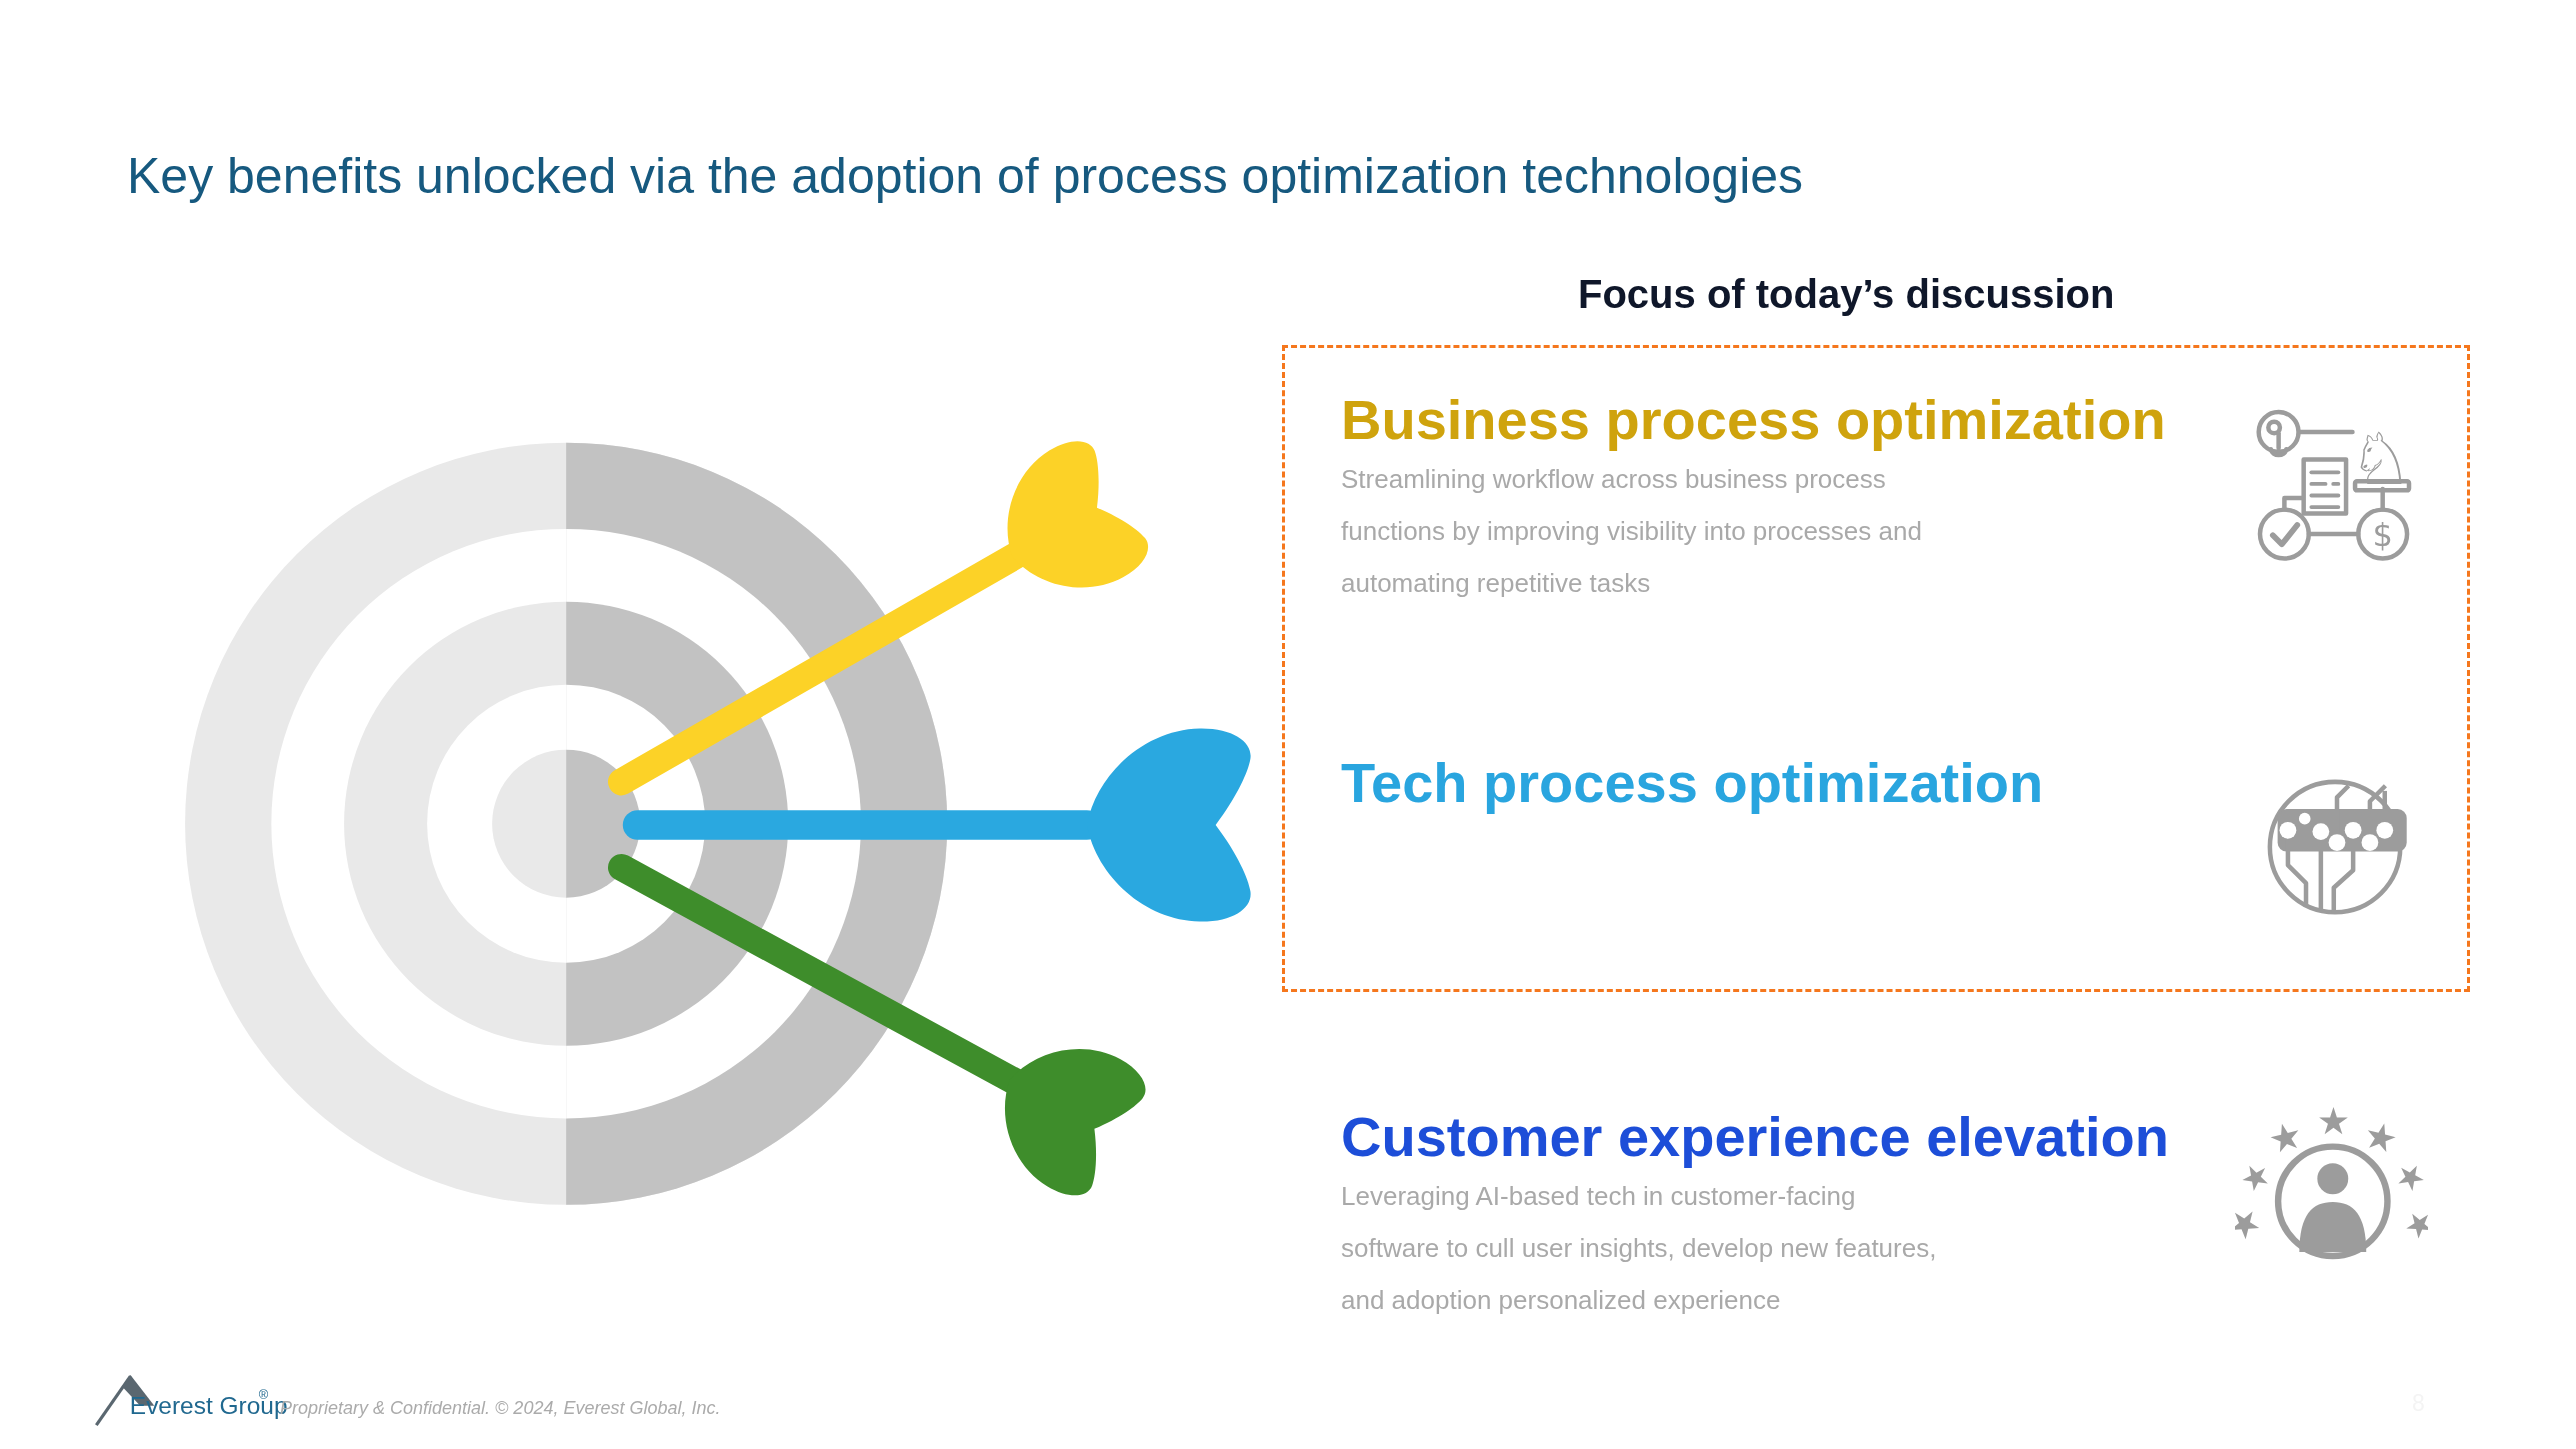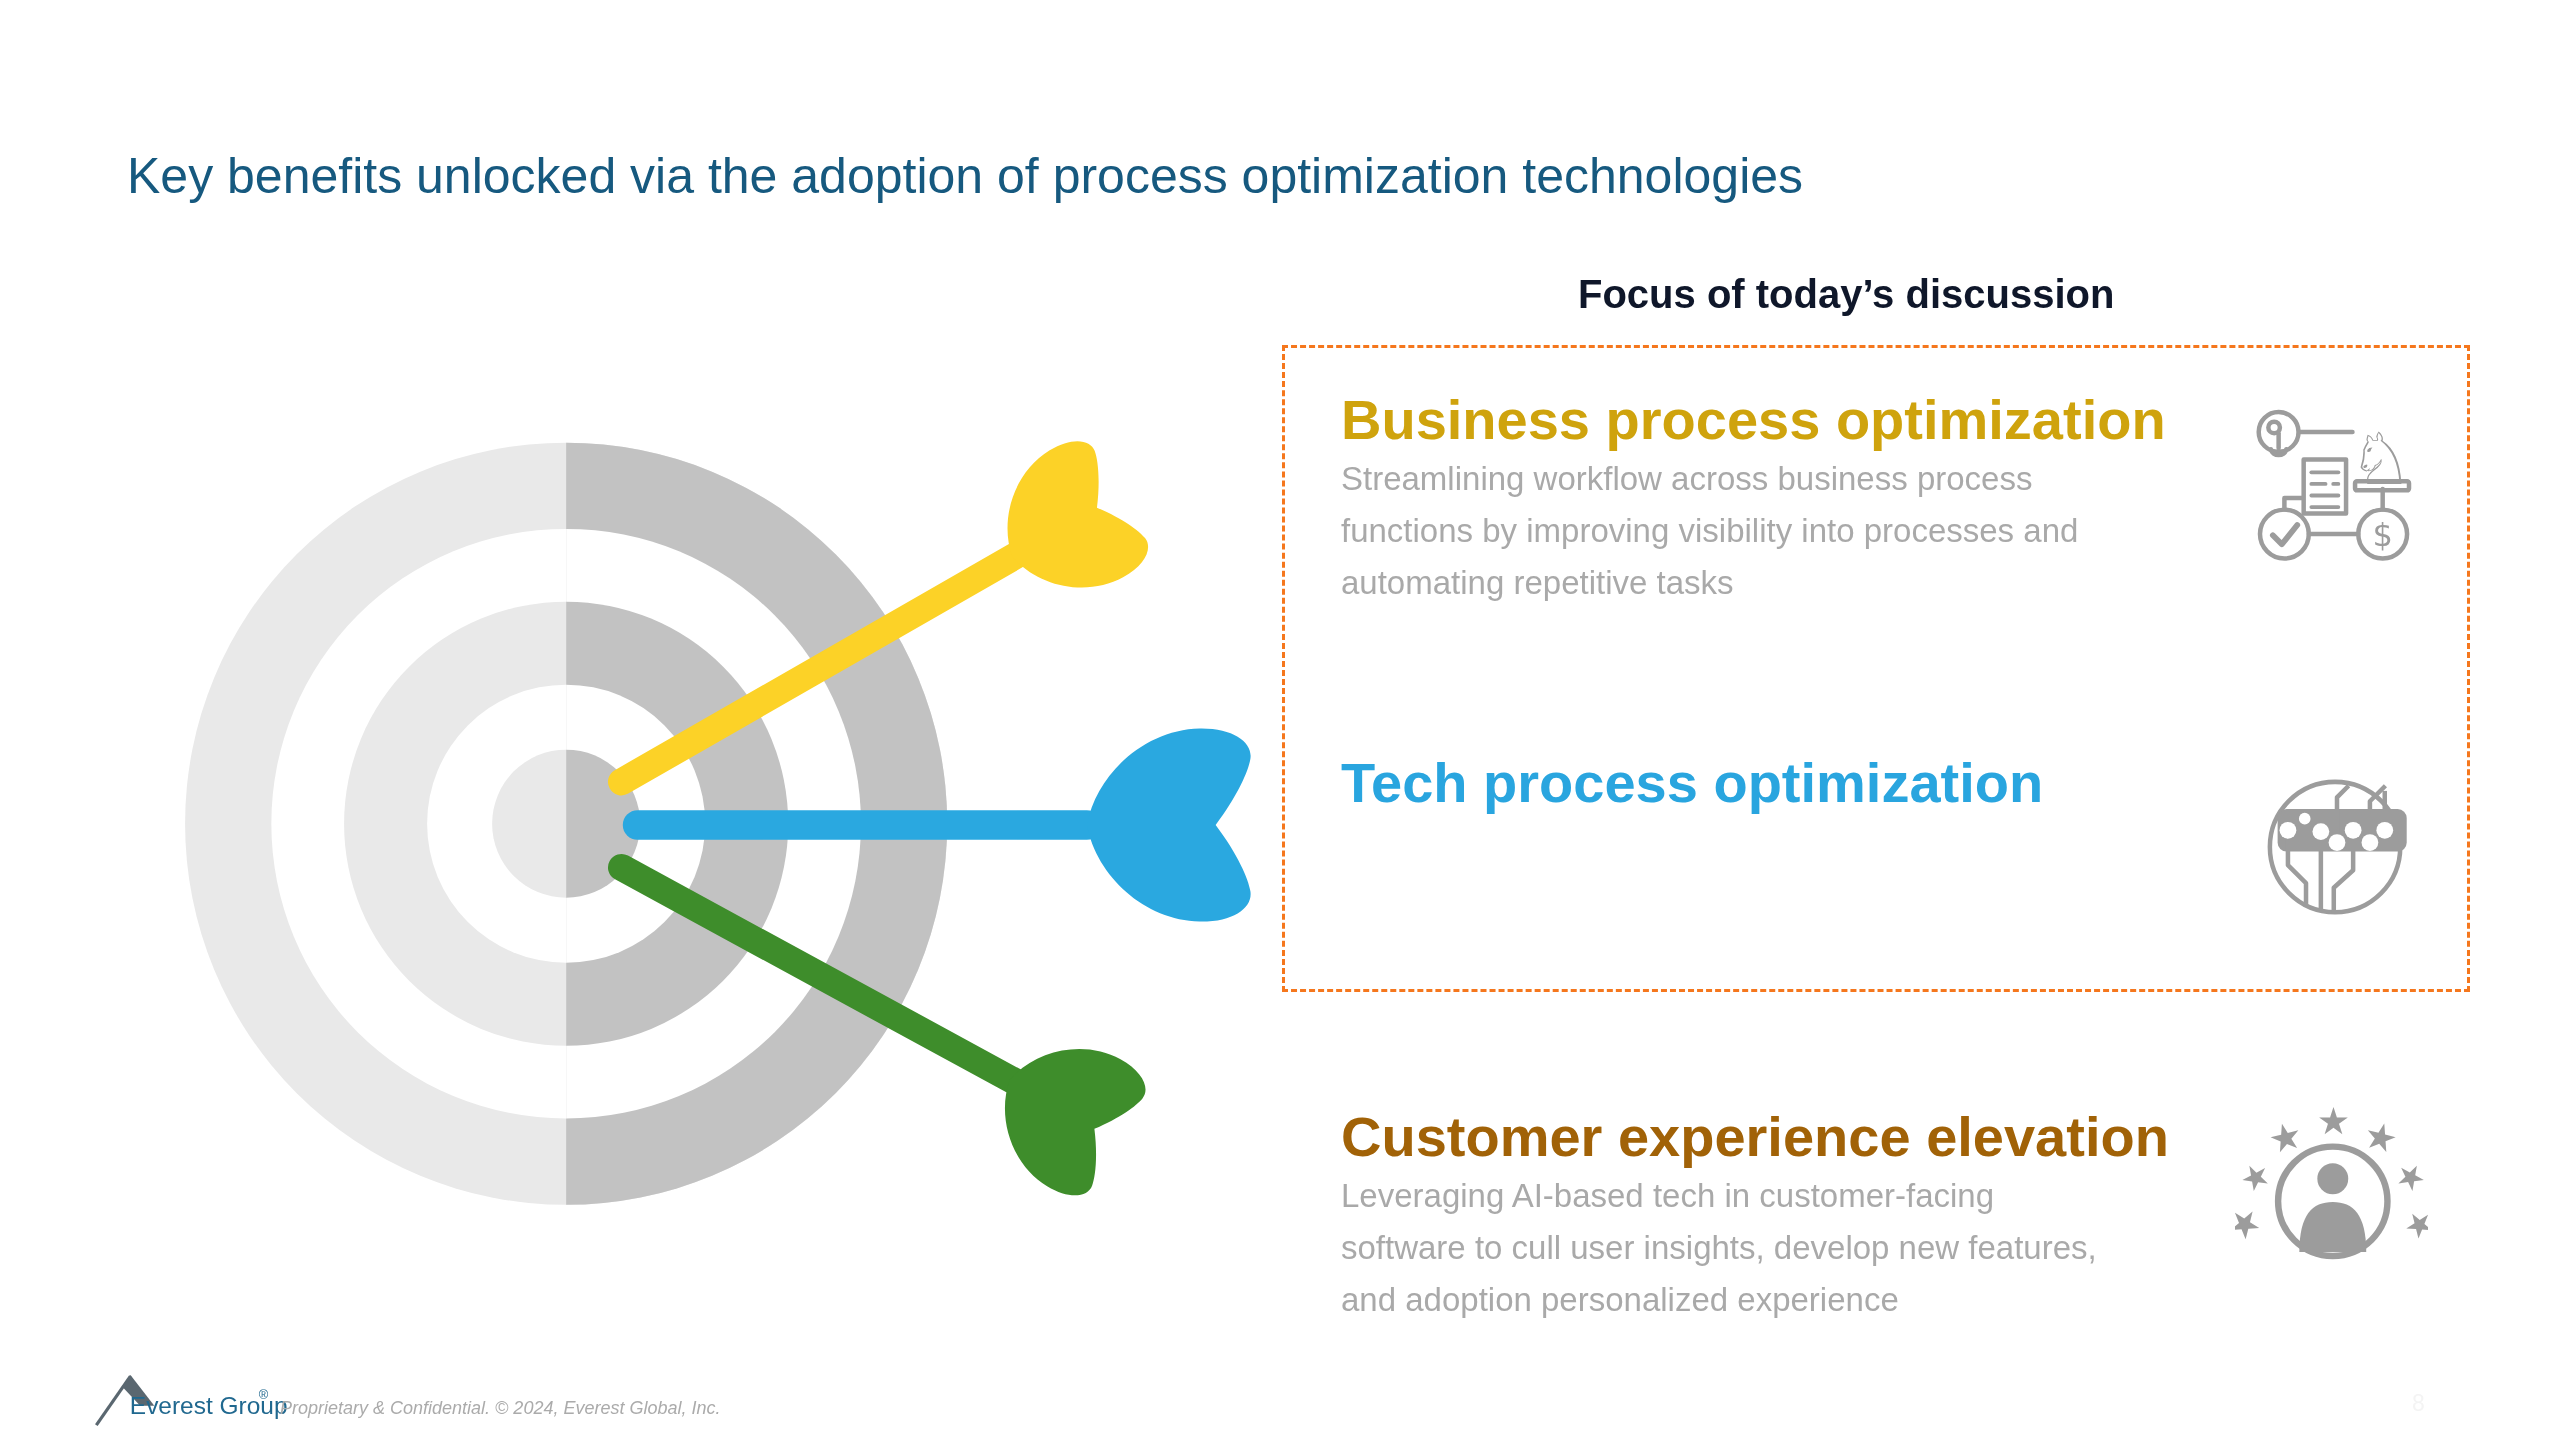--- a/index.html
+++ b/index.html
@@ -10,25 +10,25 @@
   .title{position:absolute;left:127px;top:151px;font-size:50px;color:#16597F;
          letter-spacing:0px;white-space:nowrap;line-height:1;}
 
   .focus-label{position:absolute;left:1578px;top:274px;font-size:40px;font-weight:bold;
                color:#0f172a;line-height:1;white-space:nowrap;}
   .focus-box{position:absolute;left:1282px;top:345px;width:1188px;height:647px;
              border:3.2px dashed #F5771D;box-sizing:border-box;}
 
   .section{position:absolute;left:1341px;}
   .section .heading{font-size:56px;font-weight:bold;line-height:1;white-space:nowrap;}
-  .section .body{margin-top:5.2px;font-size:33px;line-height:52px;color:#A9A9A9;
+  .section .body{margin-top:5.2px;font-size:26px;line-height:52px;color:#A9A9A9;
                  white-space:pre-line;}
   .s1{top:392px;}  .s1 .heading{color:#CFA30D;}
   .s2{top:755px;} .s2 .heading{color:#29A5DF;}
-  .s3{top:1109px;} .s3 .heading{color:#a16207;}
+  .s3{top:1109px;} .s3 .heading{color:#1d4ed8;}
 
   svg{position:absolute;display:block;}
   .target-svg{left:161px;top:386px;}
   .icon-strategy{left:2251px;top:403px;}
   .icon-circuit{left:2266px;top:778px;}
   .icon-customer{left:2235px;top:1095px;}
   .logo-svg{left:77px;top:1349px;}
 
   .footer-text{position:absolute;left:280px;top:1399px;font-size:18px;color:#ABABAB;
                line-height:1;white-space:nowrap;font-style:italic;}

